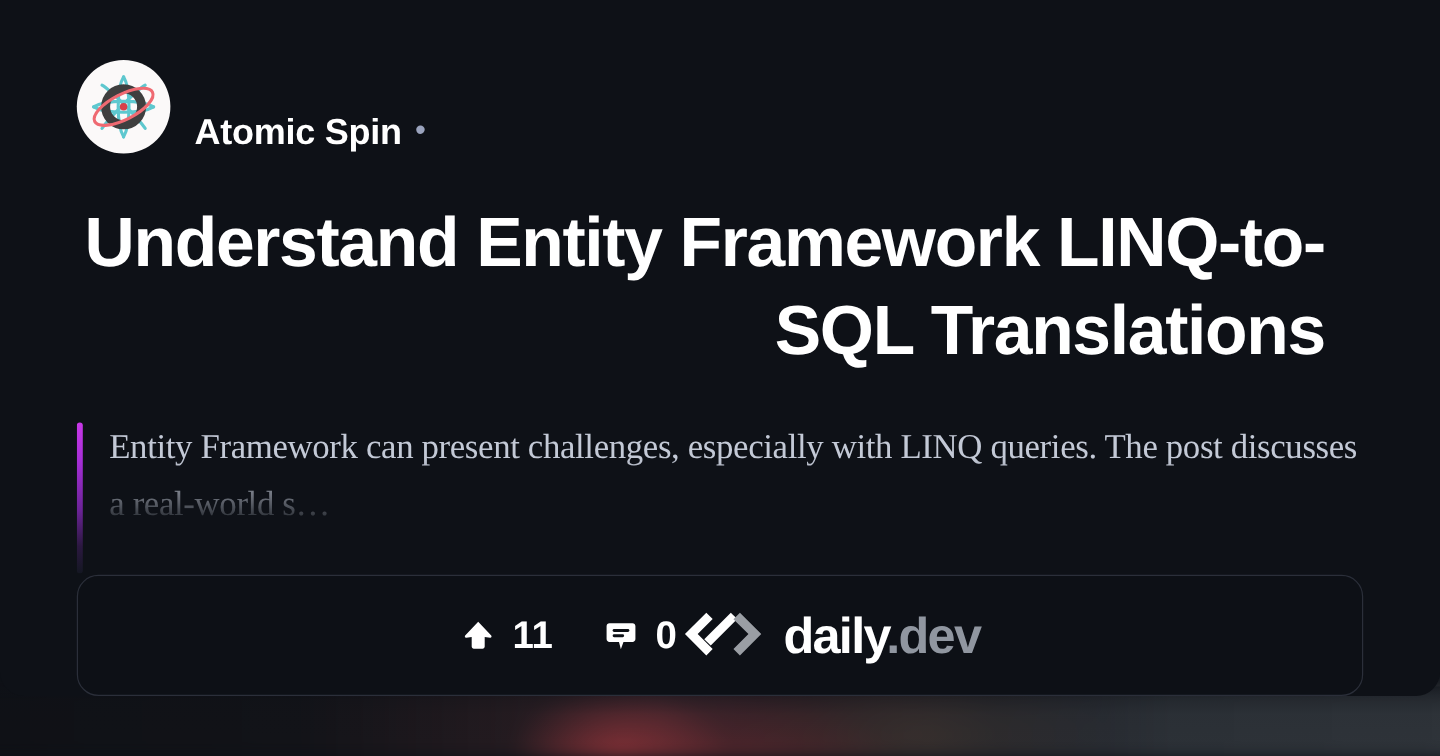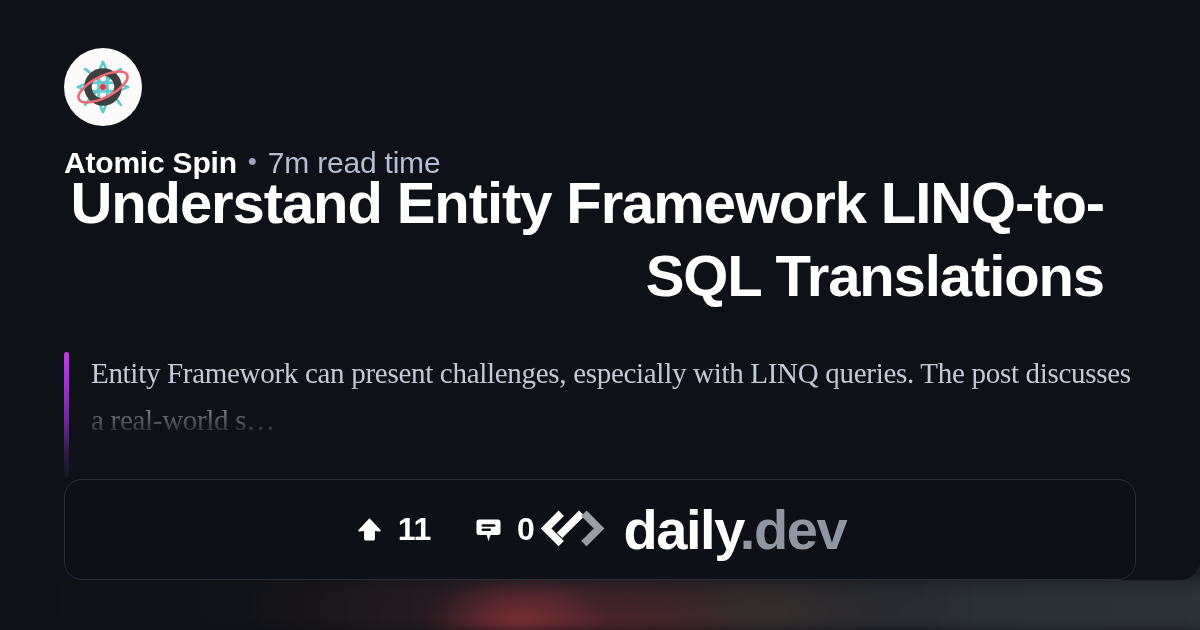--- a/index.html
+++ b/index.html
@@ -63,24 +63,23 @@
     height: 580px;
     padding: 48px 64px 0 64px;
     background: #0e1117;
     border-bottom-left-radius: 20px;
     border-bottom-right-radius: 20px;
   }
 
   
   .source-row {
     display: flex;
-    align-items: flex-start;
+    align-items: flex-end;
     gap: 20px;
     height: 80px;
-    flex-direction: column;
   }
 
   .source-avatar {
     width: 78px;
     height: 78px;
     border-radius: 50%;
     background: #fbf9f9;
     flex: 0 0 auto;
     display: flex;
     align-items: center;
@@ -194,21 +193,21 @@
   .icon { display: block; }
 
   
   .brand {
     display: flex;
     align-items: center;
     gap: 17px;
   }
 
   .brand-word {
-    font-size: 56px;
+    font-size: 42px;
     font-weight: 700;
     letter-spacing: -1.4px;
     line-height: 1;
   }
   .brand-daily { color: #ffffff; }
   .brand-tld { color: #9096a0; font-weight: 700; }
 </style>
 </head>
 <body>
 
@@ -237,21 +236,20 @@
               <ellipse cx="31" cy="31" rx="27" ry="10.5" fill="none" stroke="#ef6a72" stroke-width="2.6"></ellipse>
             </g>
             <circle cx="31" cy="31" r="3.1" fill="#d94049"></circle>
           </svg>
         </span>
       </div>
 
       <div class="source-meta">
         <span class="source-name">Atomic Spin</span>
         <span class="meta-dot">•</span>
-        <span class="read-time">7m read time</span>
       </div>
 
     </div>
 
     <h1 class="post-title">Understand Entity Framework LINQ-to-SQL Translations</h1>
 
     <div class="desc-wrap">
       <div class="desc-bar"></div>
       <div class="desc-text">Entity Framework can present challenges, especially with LINQ queries. The post discusses a real-world s…</div>
     </div>

